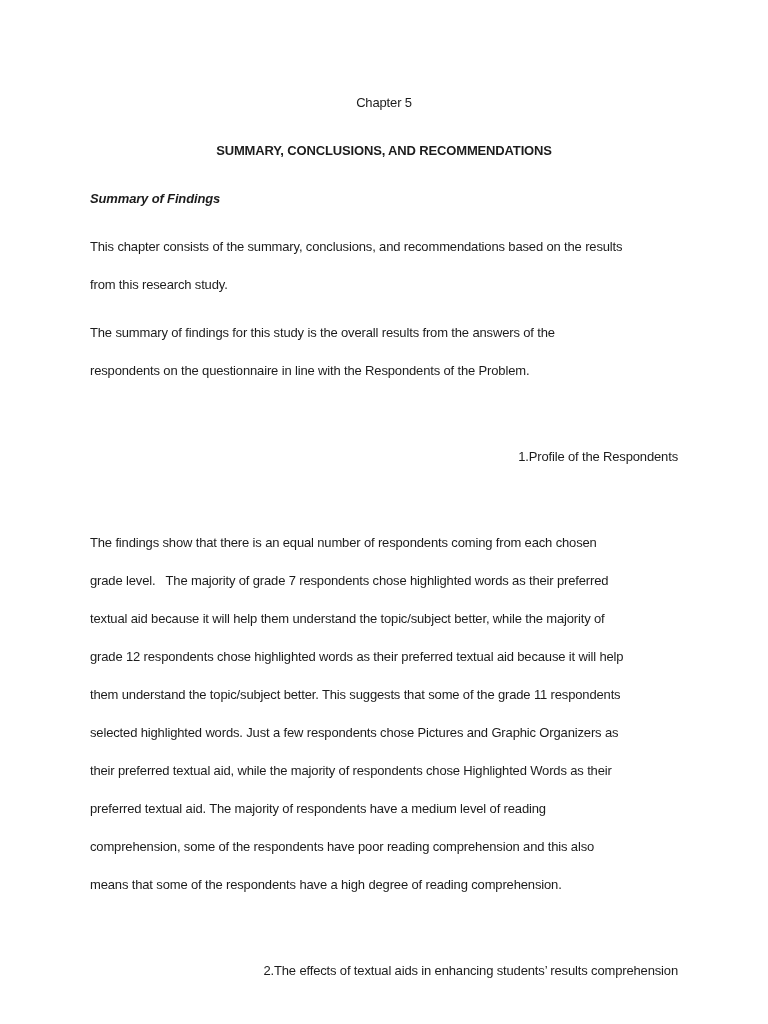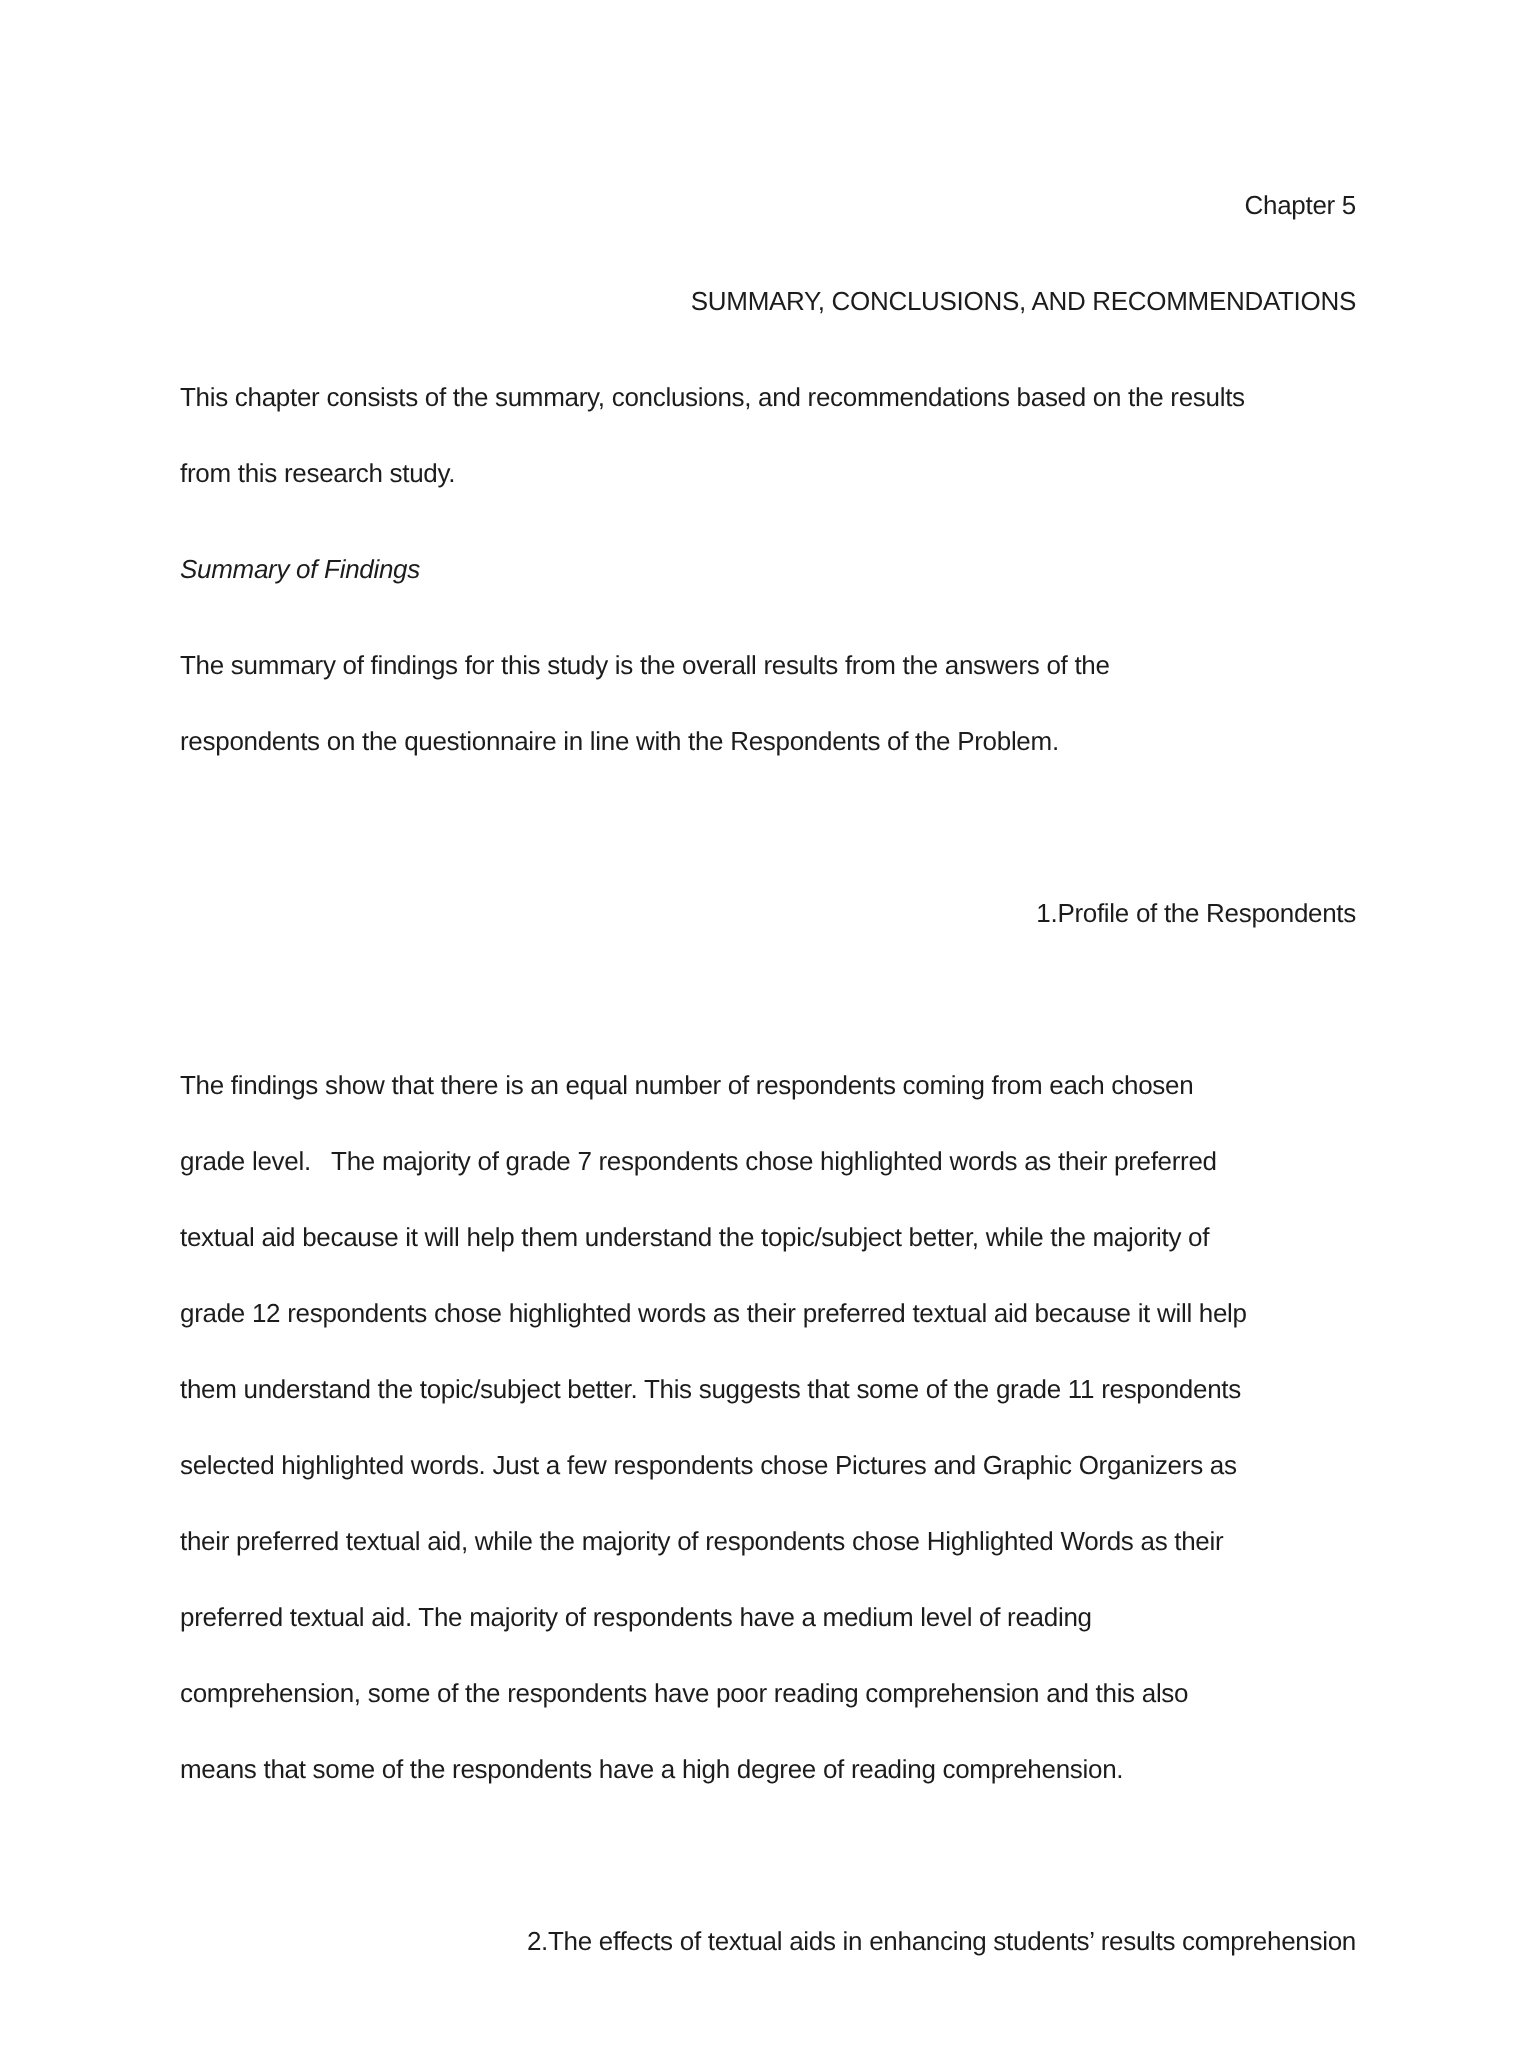--- a/index.html
+++ b/index.html
@@ -21,22 +21,22 @@
     font-family: "Liberation Sans", sans-serif;
     font-size: 13px;
     line-height: 38px;
     letter-spacing: -0.15px;
     color: #1c1c1c;
   }
   .para {
     margin: 0 0 10px 0;
     white-space: pre;          
   }
-  .center { text-align: right; }
-  .bold   { font-weight: 400; }
+  .center { text-align: center; }
+  .bold   { font-weight: 700; }
   .italic { font-style: italic; }
   .list-item {
     margin: 0 0 10px 0;
     padding-left: 18px;
     line-height: 38px;
     white-space: pre;
     text-align: right;
   }
   .list-num {
     display: inline-block;
@@ -46,24 +46,24 @@
 </head>
 <body>
 
 <div class="page">
   <div class="content">
 
     <p class="para center">Chapter 5</p>
 
     <p class="para center bold">SUMMARY, CONCLUSIONS, AND RECOMMENDATIONS</p>
 
+    <p class="para bold italic">Summary of Findings</p>
+
     <p class="para">This chapter consists of the summary, conclusions, and recommendations based on the results
 from this research study.</p>
-
-    <p class="para bold italic">Summary of Findings</p>
 
     <p class="para">The summary of findings for this study is the overall results from the answers of the
 respondents on the questionnaire in line with the Respondents of the Problem.</p>
 
     <div class="list-item">
       <span class="list-num">1.</span><span>Profile of the Respondents</span>
     </div>
 
     <p class="para">The findings show that there is an equal number of respondents coming from each chosen
 grade level.   The majority of grade 7 respondents chose highlighted words as their preferred

